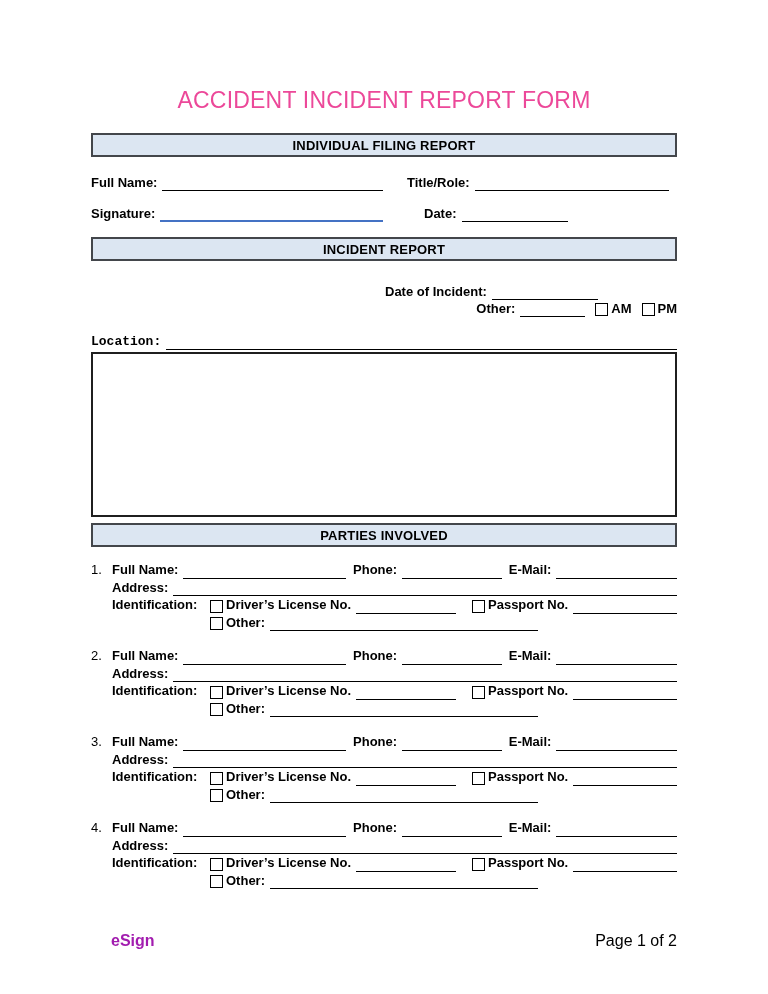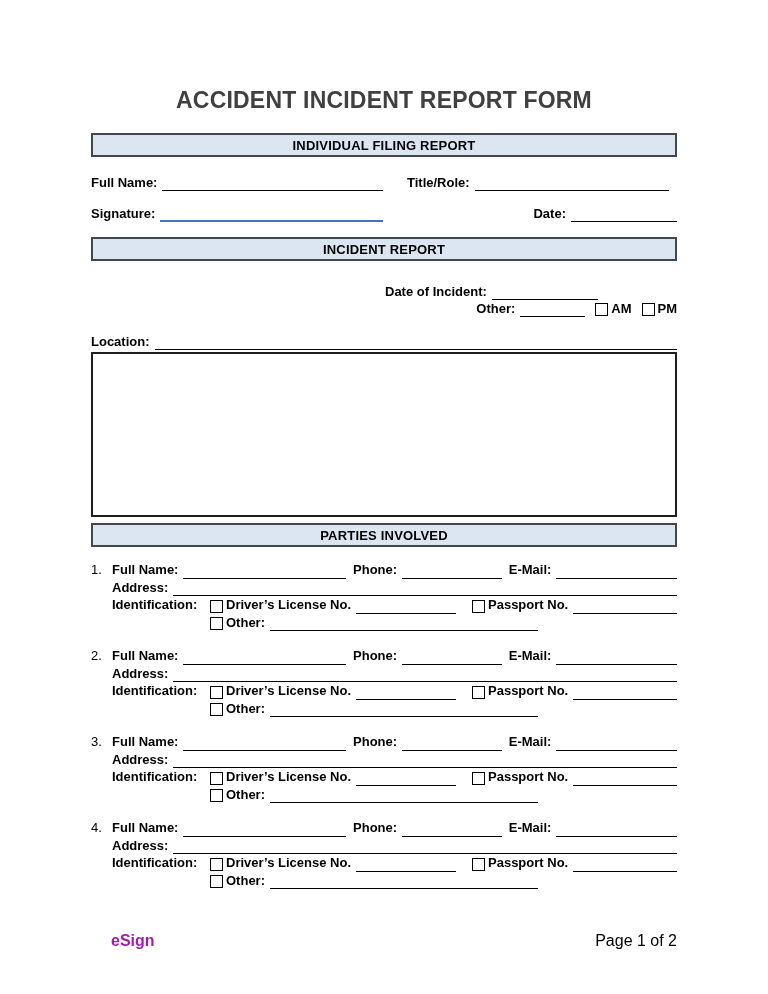--- a/index.html
+++ b/index.html
@@ -4,47 +4,47 @@
 <style>
   html, body { margin:0; padding:0; }
   body {
     width:768px; height:994px; background:#ffffff; position:relative;
     font-family:"Liberation Sans", sans-serif; color:#000;
     -webkit-font-smoothing:antialiased;
   }
   .content { position:absolute; left:91px; top:0; width:586px; }
 
   .title {
-    margin:88px 0 0 0; font-size:23px; line-height:24px; font-weight:bold;
-    text-align:center; color:#404040; letter-spacing:0.2px;
+    margin:88px 0 0 0; font-size:23px; line-height:24px; font-weight:normal;
+    text-align:center; color:#ec4899; letter-spacing:0.2px;
   }
 
   .bar {
     border:2px solid #43464b; background:#dce6f2; height:20px;
     display:flex; align-items:center; justify-content:center;
     font-weight:bold; font-size:13px; letter-spacing:0.2px;
   }
   .bar1 { margin-top:21px; }
   .bar2 { margin-top:15px; }
   .bar3 { margin-top:6px; }
 
   .row { display:flex; align-items:flex-end; font-size:13px; line-height:17px; }
   .row2col { display:flex; }
   .col1 { width:292px; display:flex; align-items:flex-end; }
-  .col2 { margin-left:24px; flex:1; display:flex; align-items:flex-end;justify-content:flex-end; }
+  .col2 { margin-left:24px; flex:1; display:flex; align-items:flex-end; }
 
   .lbl { font-weight:bold; white-space:nowrap; }
   .plain { white-space:nowrap;font-weight:bold; }
   .fill { border-bottom:1.5px solid #000; height:15px; margin-left:5px; box-sizing:border-box; }
   .flex1 { flex:1; }
 
   .r-name   { margin-top:17px; }
-  .r-sig    { margin-top:14px; }
+  .r-sig    { margin-top:14px;gap:17px; }
   .r-doi    { margin-top:22px;flex-direction:column; }
-  .r-loc    { margin-top:16px; }
+  .r-loc    { margin-top:16px;font-family:Liberation Mono, monospace; }
   .r-desc   { margin-top:15px; font-size:13px; }
 
   .fill-title { flex:1; margin-right:8px; }
   .fill-sig { flex:1; border-bottom:2px solid #4472c4; }
   .fill-date { width:106px; }
   .fill-doi { width:106px; }
   .fill-time { width:65px; }
 
   .checkbox {
     width:11px; height:11px; border:1.7px solid #000; display:inline-block;

